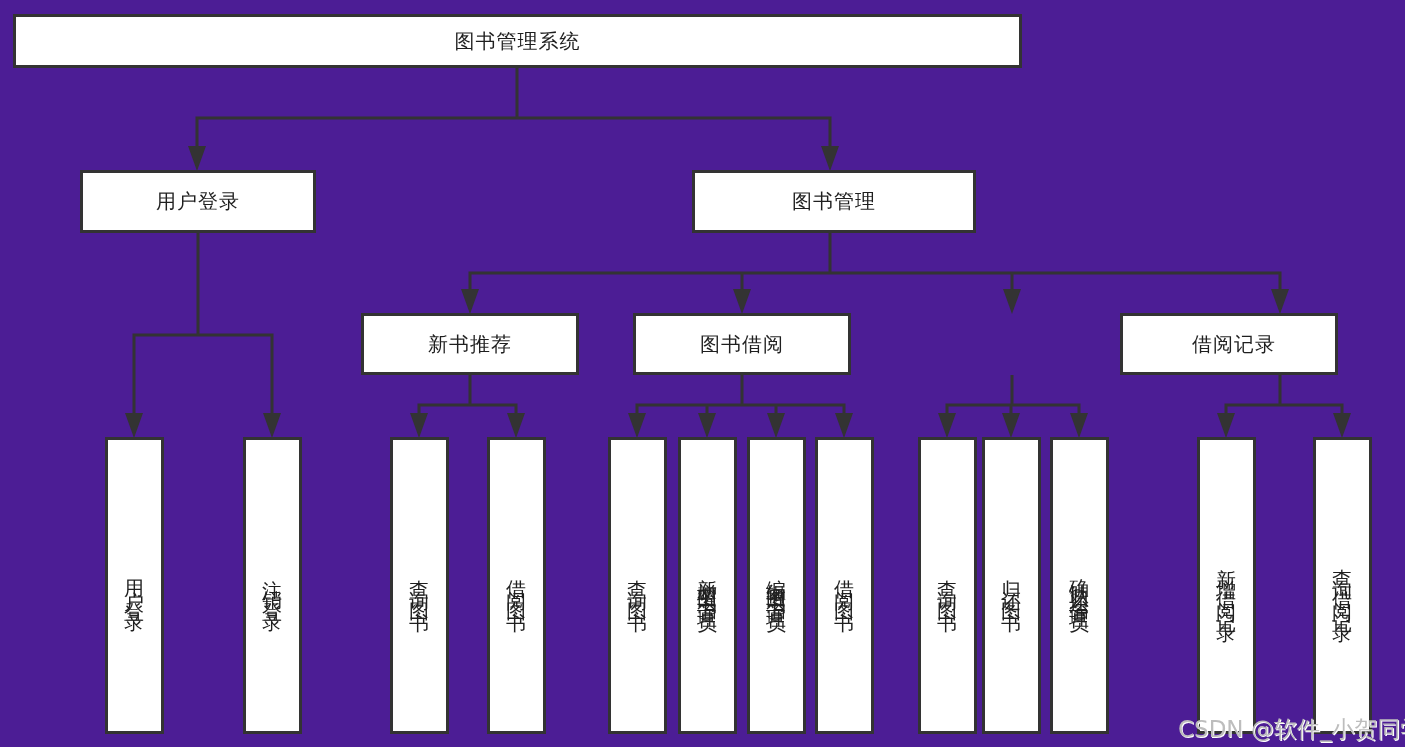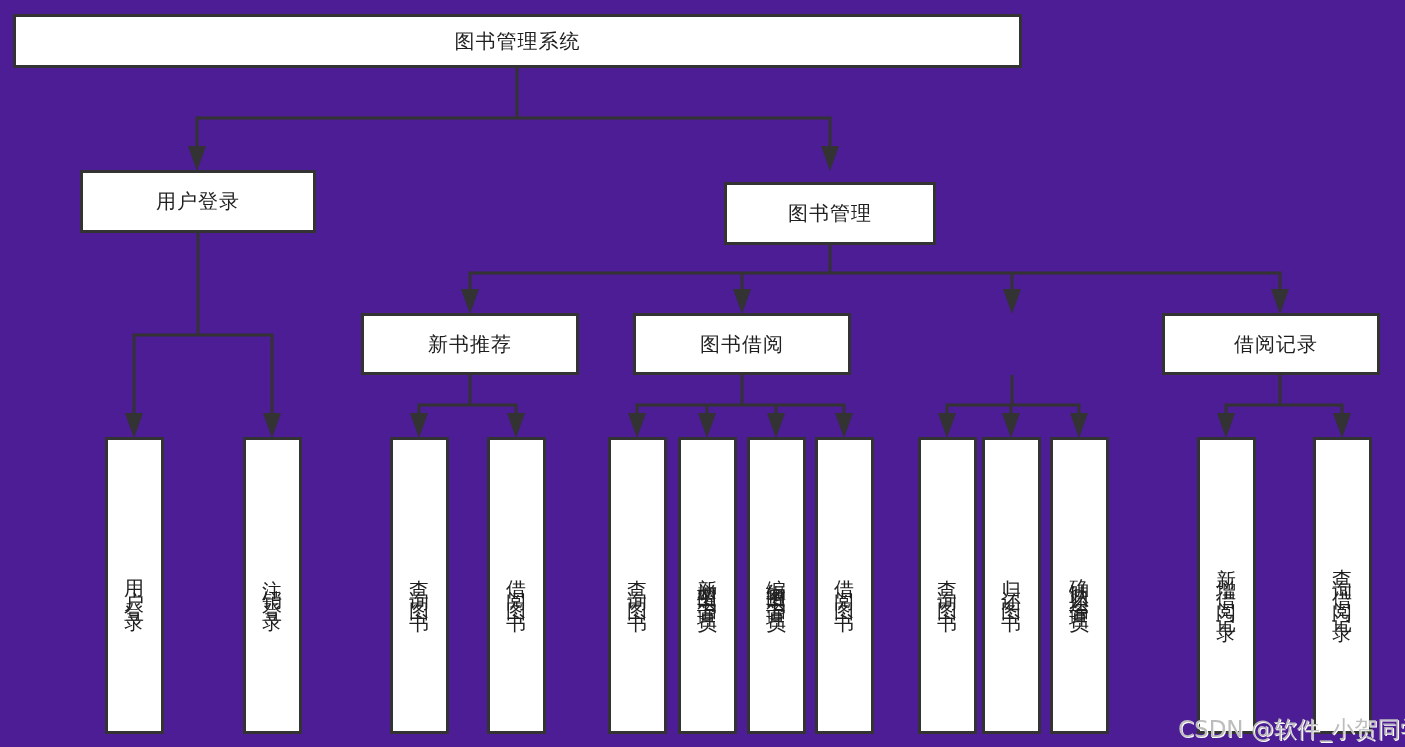--- a/index.html
+++ b/index.html
@@ -30,26 +30,26 @@
     color: #1f1f1f;
     display: flex;
     align-items: center;
     justify-content: center;
     font-size: 20px;
     letter-spacing: 1px;
     text-align: center;
   }
   .node.root   { left: 13px;  top: 14px;  width: 1009px; height: 54px; }
   .node.l1a    { left: 80px;  top: 170px; width: 236px;  height: 63px; }
-  .node.l1b    { left: 724px; top: 170px; width: 212px;  height: 63px; margin-top: 12px; }
+  .node.l1b    { left: 692px; top: 170px; width: 284px;  height: 63px; }
   .node.l2     { top: 313px;  width: 218px; height: 62px; }
   .node.l2.g0  { left: 361px; }
   .node.l2.g1  { left: 633px; }
   .node.l2.g2  { left: 903px; }
-  .node.l2.g3  { left: 1162px; padding-left: 10px; }
+  .node.l2.g3  { left: 1120px; padding-left: 10px; }
   .node.leaf {
     top: 437px;
     width: 59px;
     height: 297px;
     writing-mode: vertical-lr;
     text-orientation: mixed;
     letter-spacing: 11px;
     line-height: 1;
     font-size: 20px;
   }

